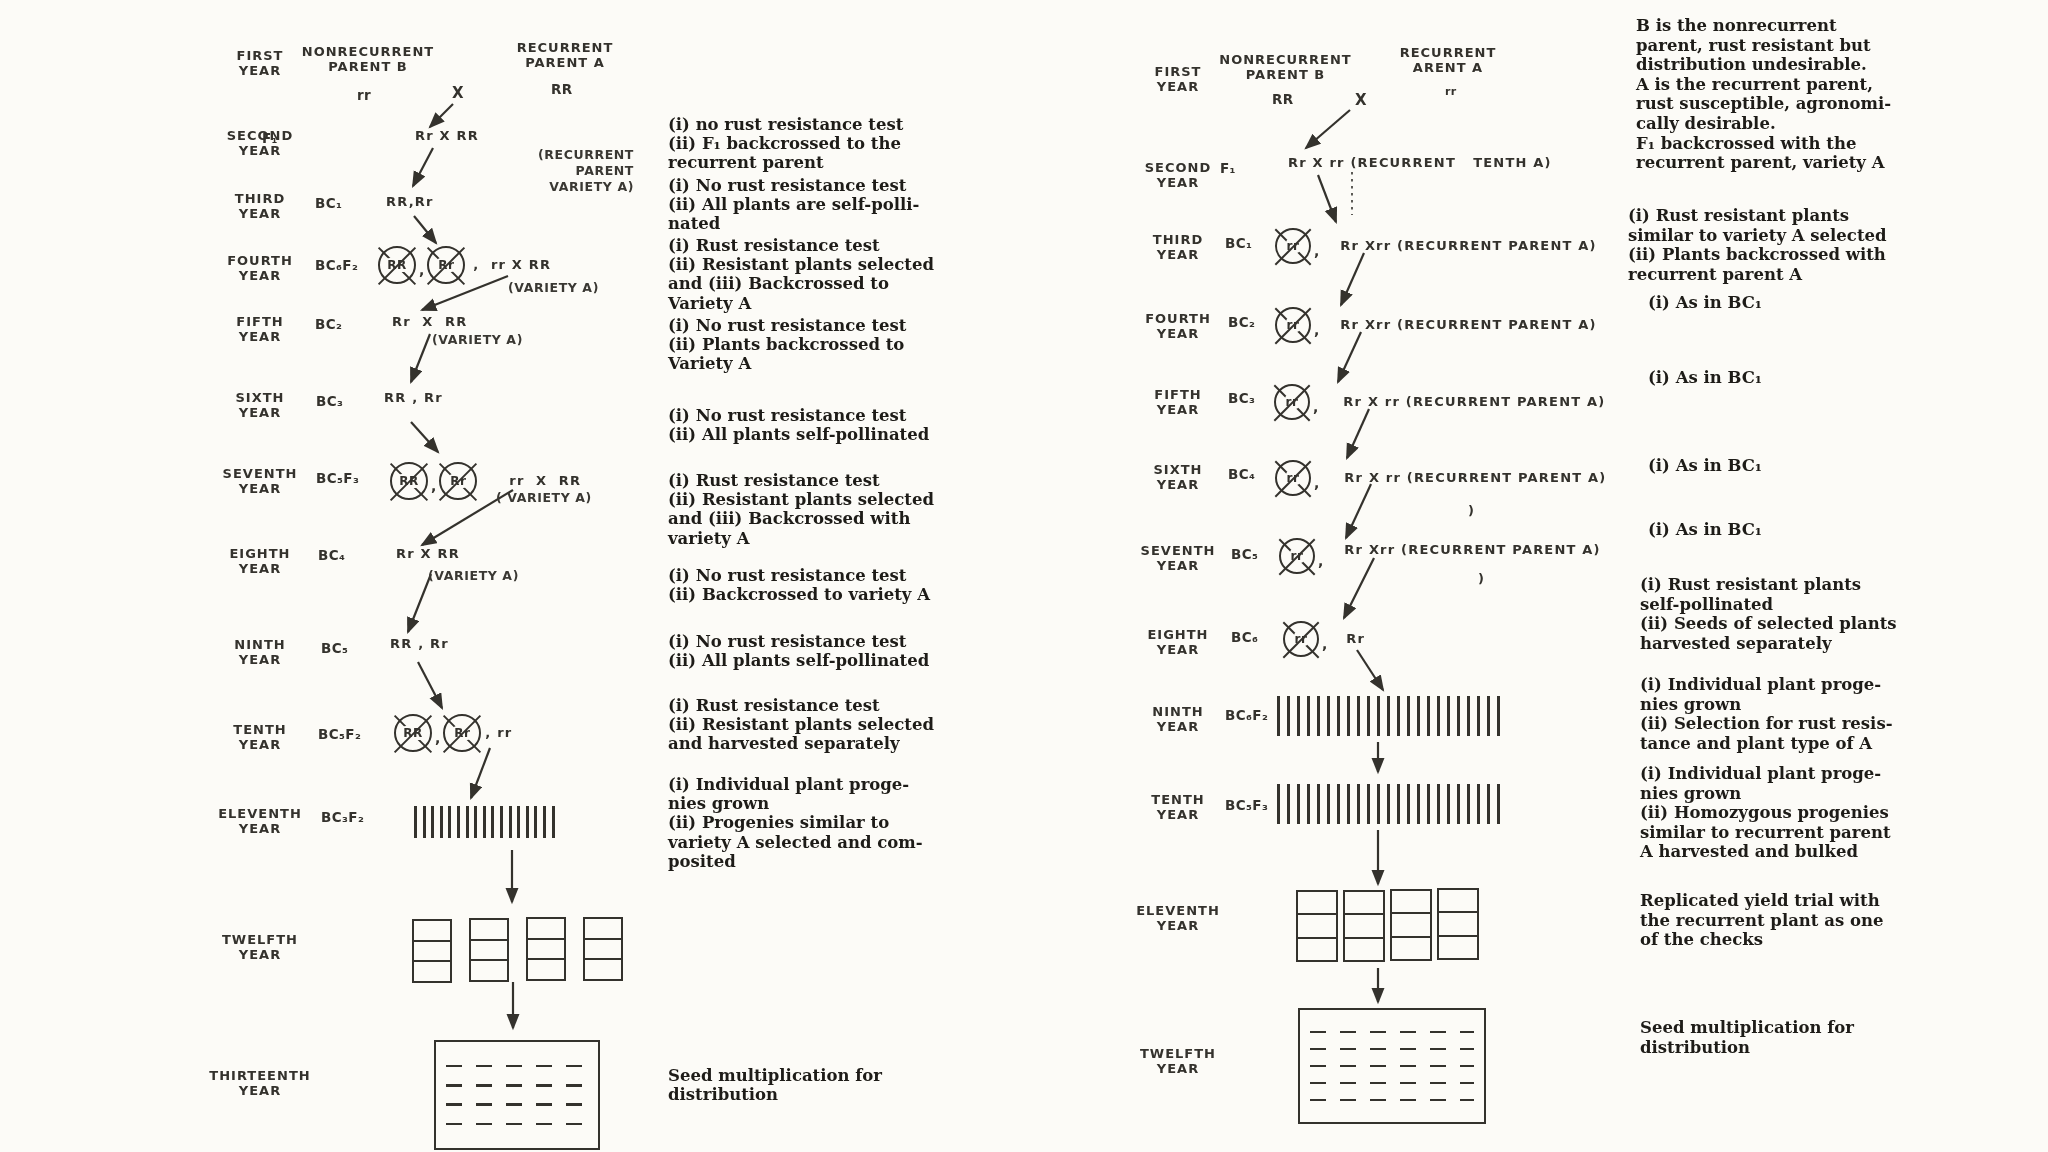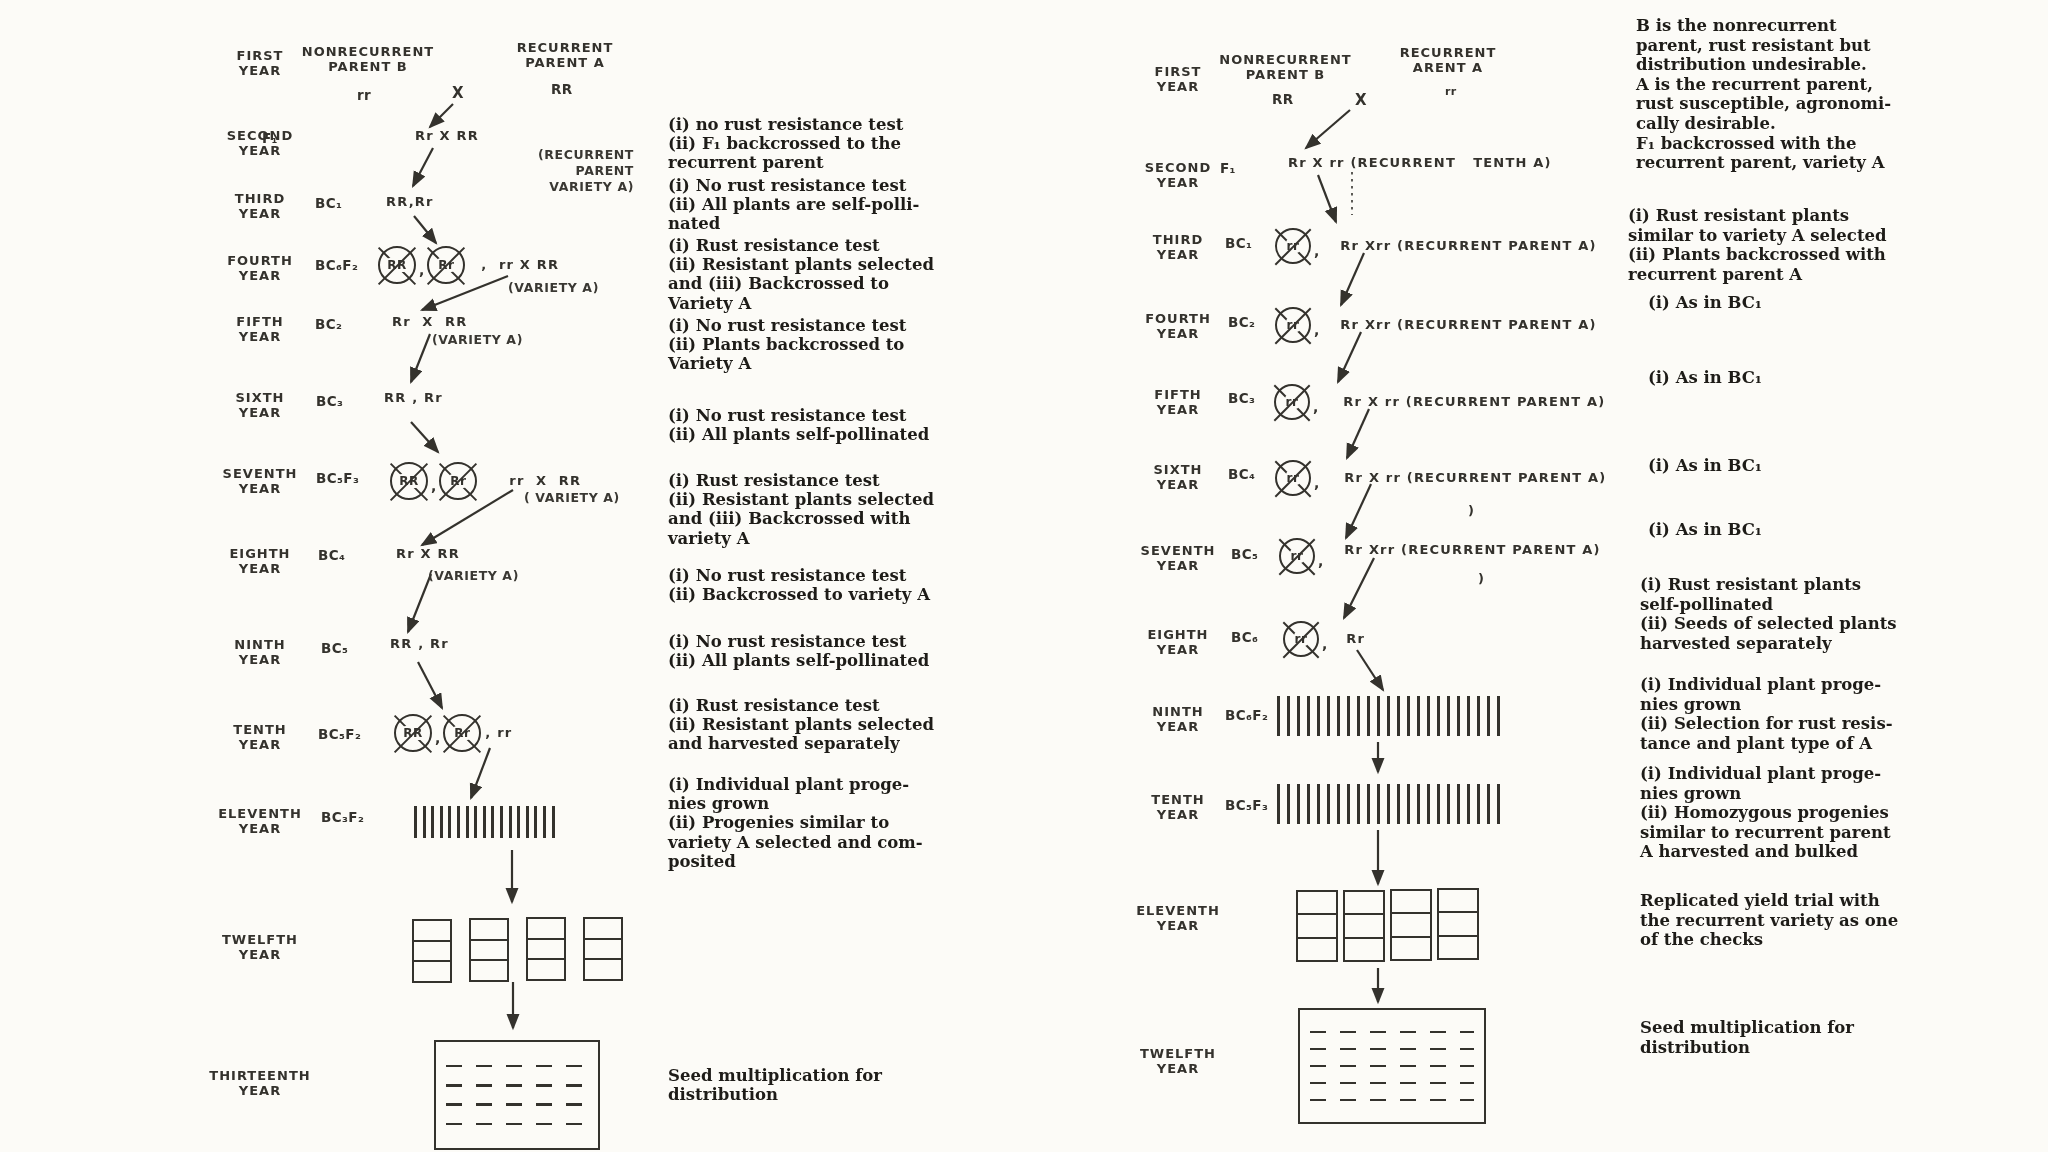--- a/index.html
+++ b/index.html
@@ -94,21 +94,21 @@
 YEAR</div>
   <div class="abs gen" style="left:315px;top:258px">BC₆F₂</div>
   <div class="abs circrow" style="left:378px;top:246px">
     <span class="xc">
         <span>RR</span>
       </span>
     <span class="comma">,</span>
     <span class="xc">
         <span>Rr</span>
       </span>
-    <span class="cross" style="margin-left:16px">,  rr X RR</span>
+    <span class="cross" style="margin-left:8px">,  rr X RR</span>
   </div>
   <div class="abs paren" style="left:508px;top:280px">(VARIETY A)</div>
 
   <div class="abs yr" style="left:205px;top:314px;width:110px">FIFTH
 YEAR</div>
   <div class="abs gen" style="left:315px;top:317px">BC₂</div>
   <div class="abs cross" style="left:392px;top:314px">Rr  X  RR</div>
   <div class="abs paren" style="left:432px;top:332px">(VARIETY A)</div>
 
   <div class="abs yr" style="left:205px;top:390px;width:110px">SIXTH
@@ -122,21 +122,21 @@
   <div class="abs circrow" style="left:390px;top:462px">
     <span class="xc">
         <span>RR</span>
       </span>
     <span class="comma">,</span>
     <span class="xc">
         <span>Rr</span>
       </span>
     <span class="cross" style="margin-left:32px">rr  X  RR</span>
   </div>
-  <div class="abs paren" style="left:524px;top:490px">( VARIETY A)</div>
+  <div class="abs paren" style="left:496px;top:490px">( VARIETY A)</div>
 
   <div class="abs yr" style="left:205px;top:546px;width:110px">EIGHTH
 YEAR</div>
   <div class="abs gen" style="left:318px;top:548px">BC₄</div>
   <div class="abs cross" style="left:396px;top:546px">Rr X RR</div>
   <div class="abs paren" style="left:428px;top:568px">(VARIETY A)</div>
 
   <div class="abs yr" style="left:205px;top:637px;width:110px">NINTH
 YEAR</div>
   <div class="abs gen" style="left:321px;top:641px">BC₅</div>
@@ -376,18 +376,18 @@
   <div class="abs rnote" style="left:1640px;top:675px">(i) Individual plant proge-
 nies grown
 (ii) Selection for rust resis-
 tance and plant type of A</div>
   <div class="abs rnote" style="left:1640px;top:764px">(i) Individual plant proge-
 nies grown
 (ii) Homozygous progenies
 similar to recurrent parent
 A harvested and bulked</div>
   <div class="abs rnote" style="left:1640px;top:891px">Replicated yield trial with
-the recurrent variety as one
+the recurrent plant as one
 of the checks</div>
   <div class="abs rnote" style="left:1640px;top:1018px">Seed multiplication for
 distribution</div>
 
 </div>
 
 </body></html>

